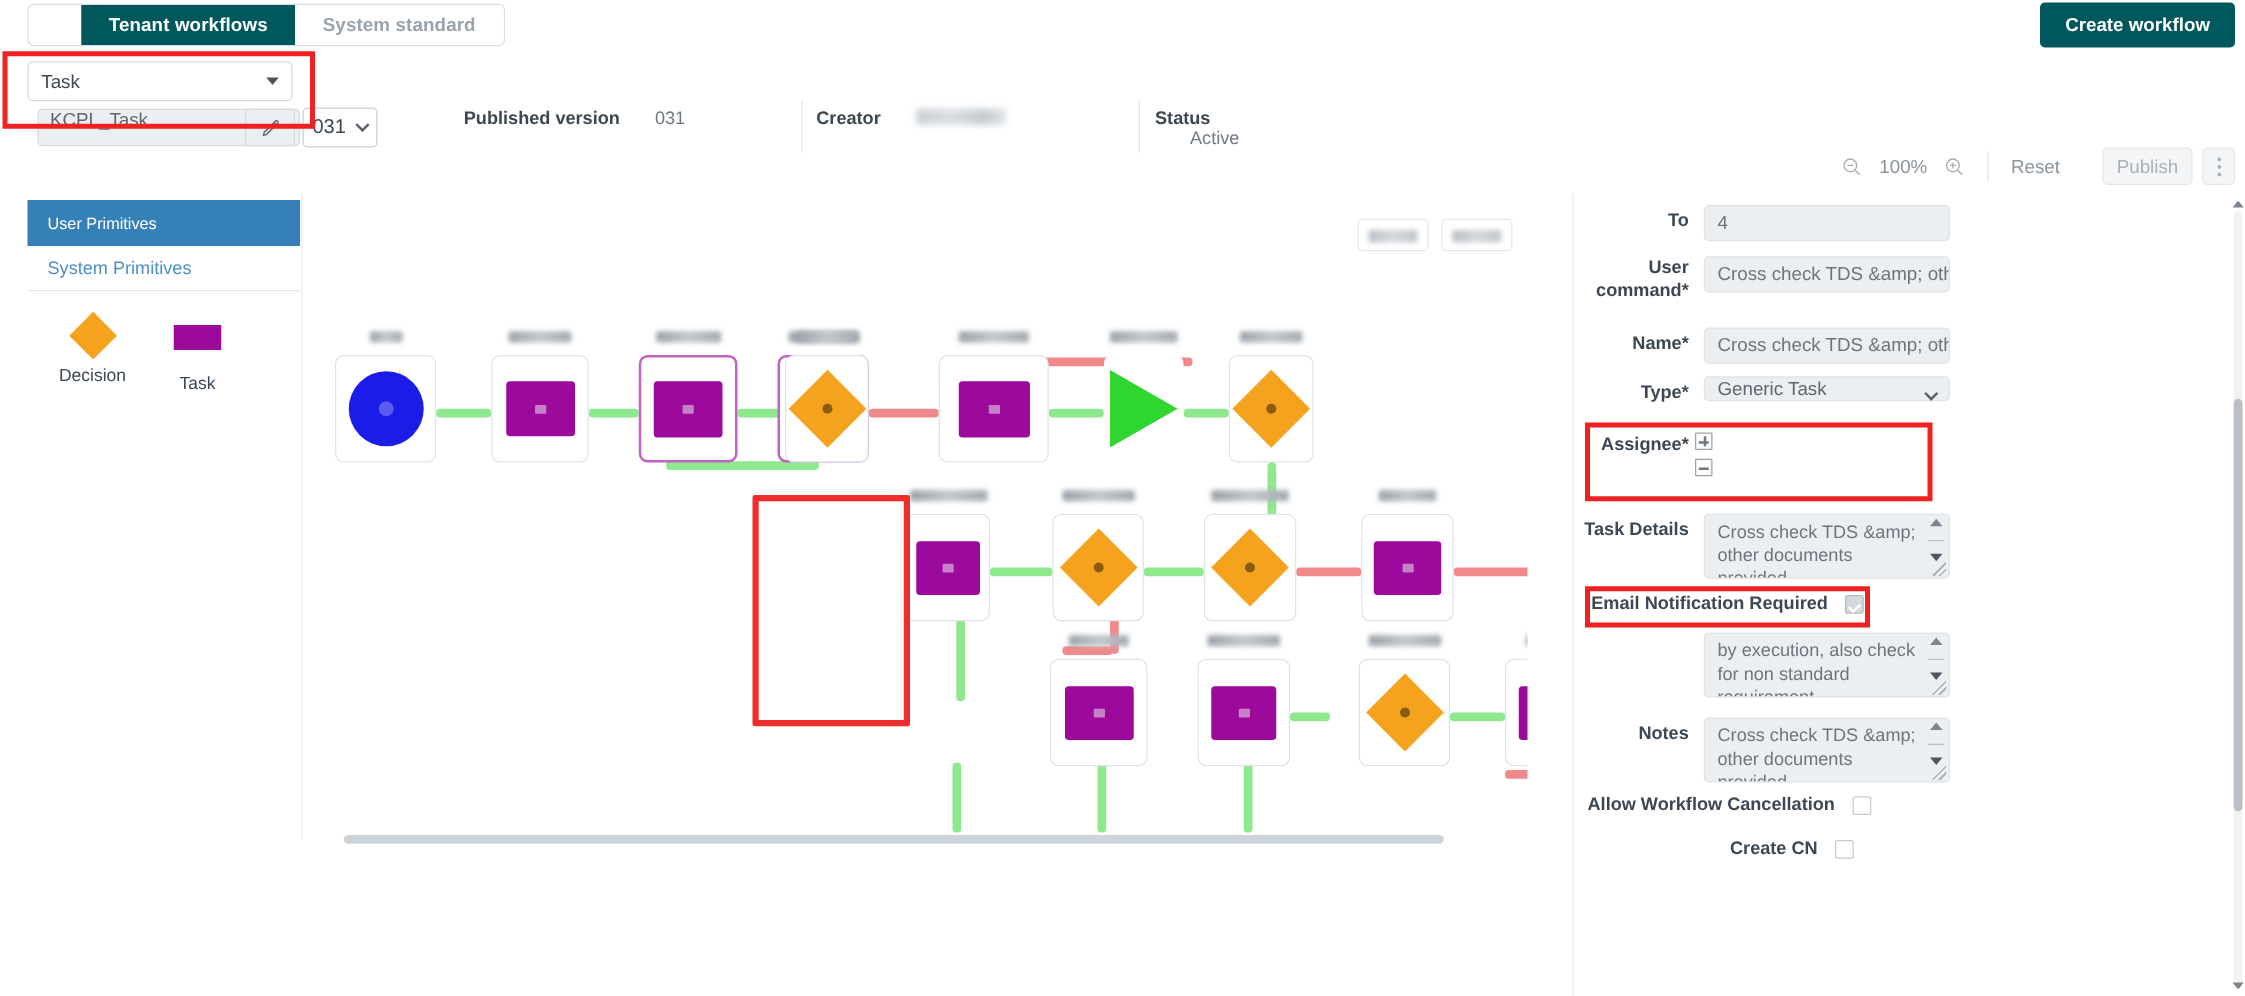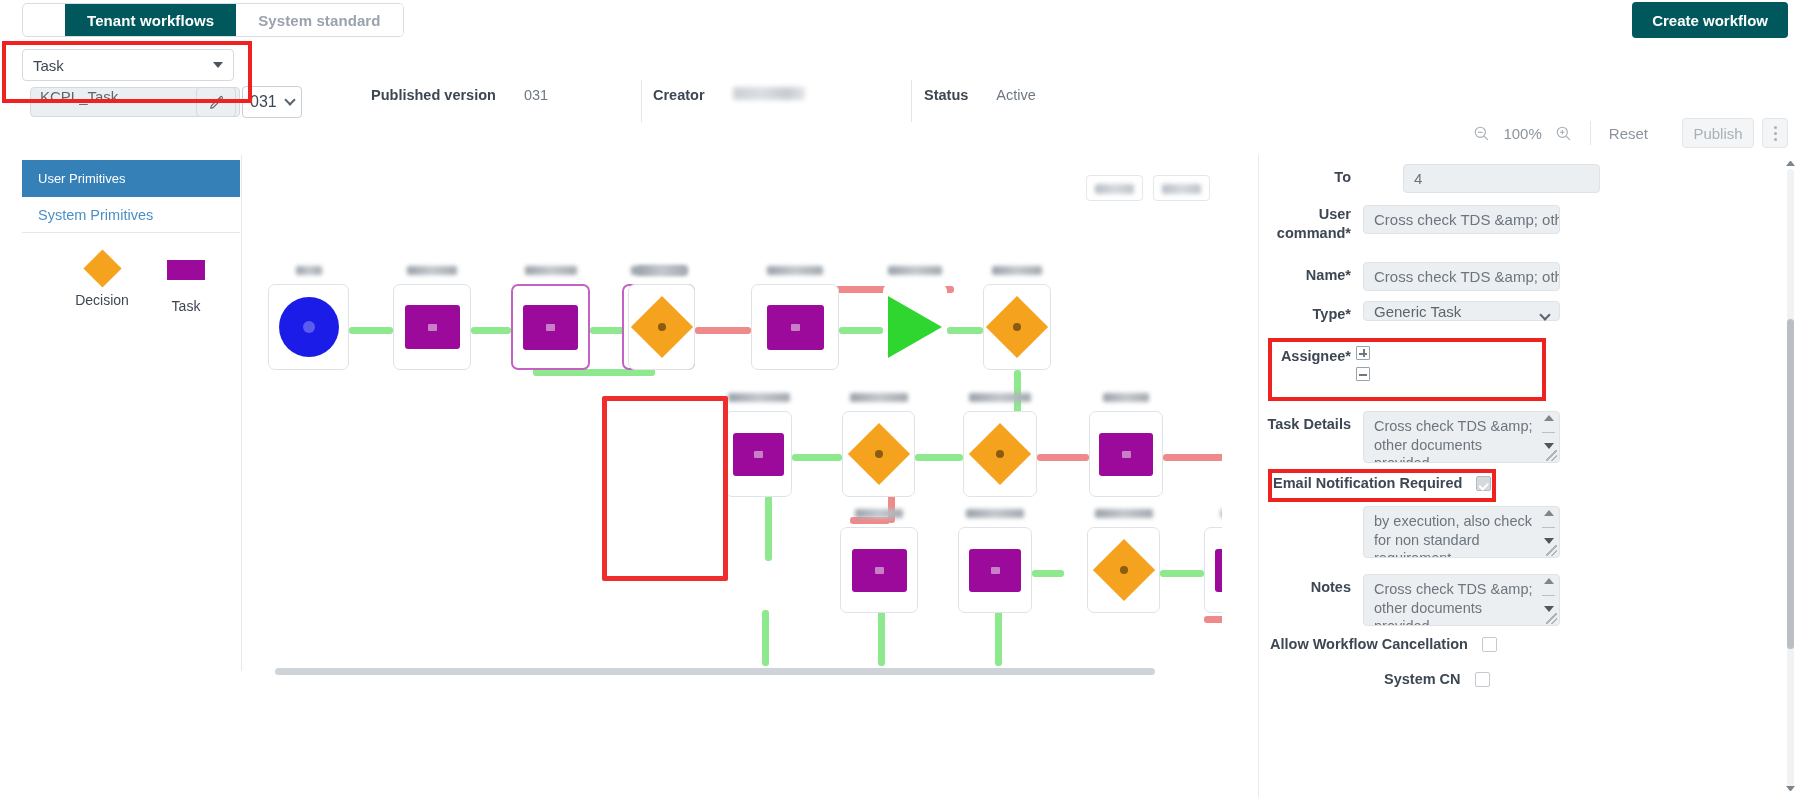--- a/index.html
+++ b/index.html
@@ -101,21 +101,21 @@
   #palette { position:absolute; left:22px; top:160px; width:218px; }
   #pal-user {
     height:37px; background:#3680b8; color:#fff; font-size:13px;
     display:flex; align-items:center; padding-left:16px; cursor:pointer;
   }
   #pal-system {
     height:36px; background:#fff; color:#4b8fc6; font-size:14.5px;
     display:flex; align-items:center; padding-left:16px; cursor:pointer;
     border-bottom:1px solid #e4e8ec;
   }
-  #pal-shapes { display:flex; padding:18px 0 0 26px; gap:32px;justify-content:center; }
+  #pal-shapes { display:flex; padding:18px 0 0 26px; gap:32px; }
   .shape-cell { display:flex; flex-direction:column; align-items:center; width:52px; cursor:pointer; }
   .diamond-ico { width:27px;height:27px;background:#f5a21e;transform:rotate(45deg);margin:4px 0 10px; }
   .rect-ico { width:38px;height:20px;background:#9c0a9c;margin:9px 0 18px; }
   .shape-lbl { font-size:14px; color:#3d4753; }
 
   
   #canvas {
     position:absolute; left:241px; top:155px; width:981px; height:516px;
     background:#fff; border-left:1px solid #e7eaed; overflow:hidden;
   }
@@ -281,21 +281,21 @@
 
   <div class="mdiv" style="left:641px;"></div>
 
   <div class="metafield" style="left:653px;">
     <span class="mlabel">Creator</span>
     <span class="redacted" style="width:72px;"></span>
   </div>
 
   <div class="mdiv" style="left:911px;"></div>
 
-  <div class="metafield" style="left:924px;">
+  <div class="metafield" style="left:924px;flex-direction:column;">
     <span class="mlabel">Status</span>
     <span class="mval">Active</span>
   </div>
 </div>
 
 <div id="toolbar">
   <div class="zbtn">
     <svg width="19" height="19" viewBox="0 0 24 24">
       <circle cx="10.5" cy="10.5" r="6.4" fill="none" stroke="#a5acb3" stroke-width="1.4"></circle>
       <path d="M15.3 15.3L20 20" stroke="#a5acb3" stroke-width="1.4"></path>
@@ -509,21 +509,21 @@
     </div>
   </div>
 
   <div id="canvas-selection"></div>
 </div>
 
 <div id="canvas-hscroll"></div>
 
 <div id="formpanel">
 
-  <div class="frow" style="left:0;top:9px;gap:40px;">
+  <div class="frow" style="left:0;top:9px;">
     <div class="flabel">To</div>
     <div class="finput" style="width:197px;">4</div>
   </div>
 
   <div class="frow" style="left:0;top:50px;">
     <div class="flabel" style="padding-top:0;">User command*</div>
     <div class="finput" style="width:197px;">Cross check TDS &amp;amp; other (</div>
   </div>
 
   <div class="frow" style="left:0;top:107px;">
@@ -590,21 +590,21 @@
       <span class="ta-grip"></span>
     </div>
   </div>
 
   <div class="checkrow" style="left:11px;top:481px;">
     <span class="clabel">Allow Workflow Cancellation</span>
     <span class="cbox"></span>
   </div>
 
   <div class="checkrow" style="left:125px;top:516px;">
-    <span class="clabel">System CN</span>
+    <span class="clabel">Create CN</span>
     <span class="cbox"></span>
   </div>
 
   <div id="panel-scrollbar">
     <i></i>
   </div>
   <span class="sb-arrow sb-up"></span>
   <span class="sb-arrow sb-dn"></span>
 </div>
 

